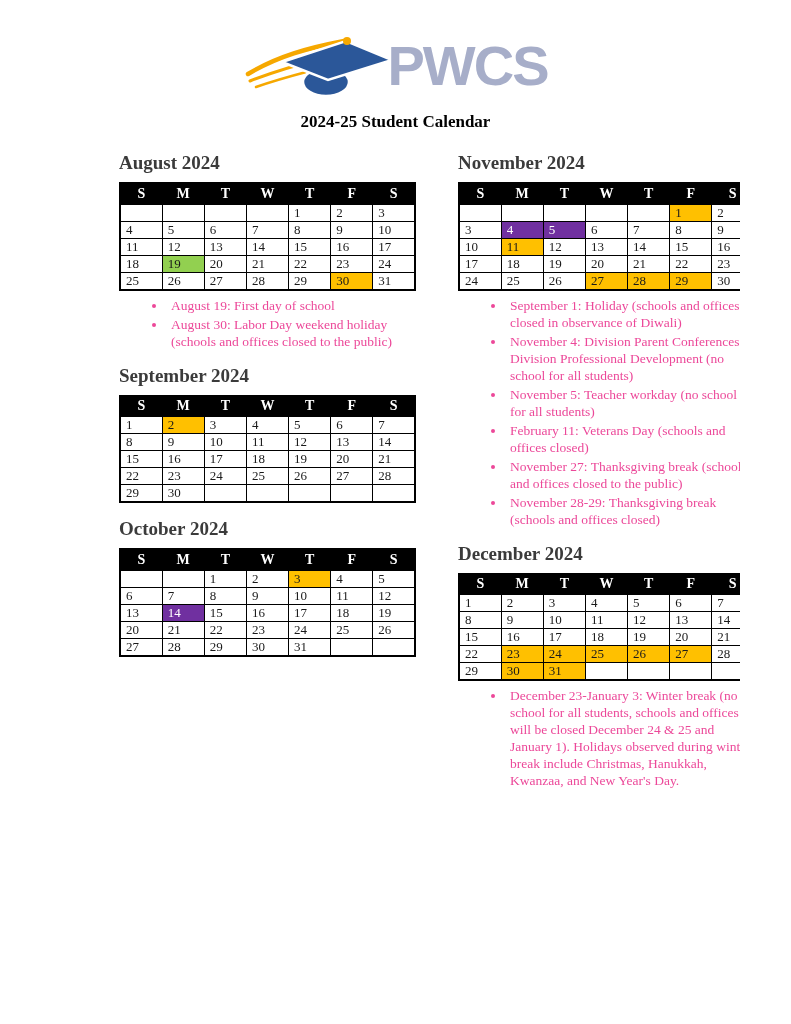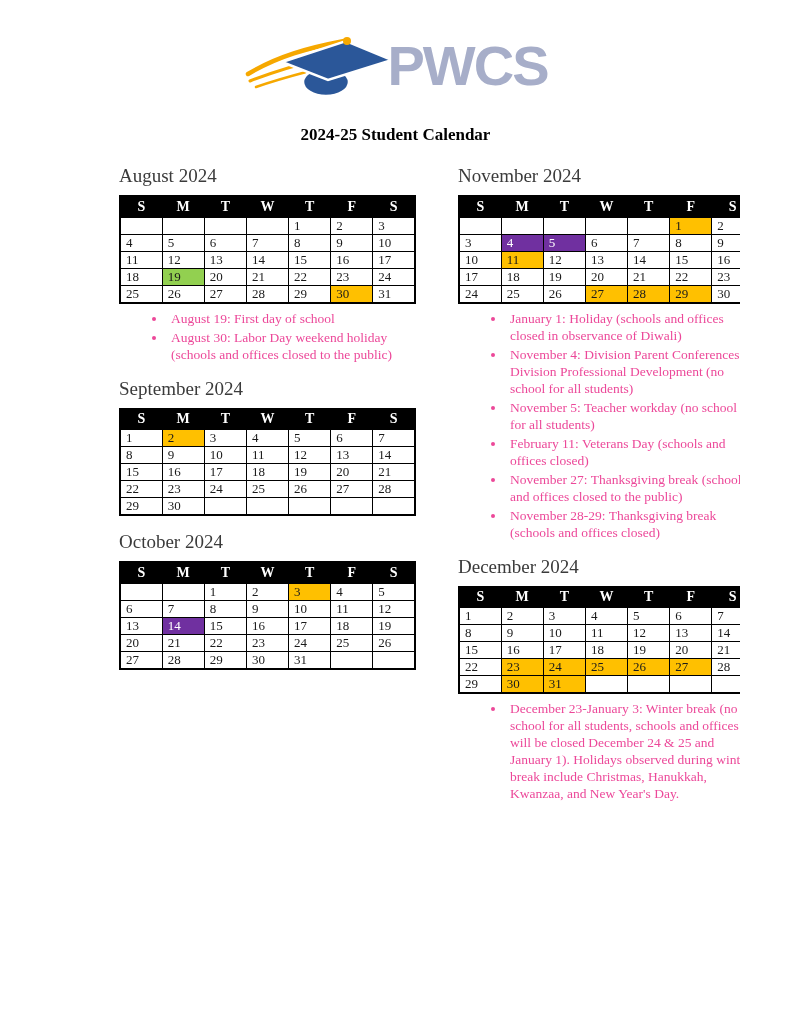--- a/index.html
+++ b/index.html
@@ -8,25 +8,25 @@
     width: 689px; height: 1024px; margin: 0 auto; background: #fff;
     font-family: "Liberation Serif", serif; color: #1a1a1a; overflow: hidden;
     position: relative;
   }
   .logo-row { display: flex; justify-content: center; align-items: center; padding-top: 32px; height: 100px; }
   .logo-cap { flex: none; }
   .logo-text {
     font-family: "Liberation Sans", sans-serif; font-weight: bold; font-size: 56px;
     letter-spacing: -2px; line-height: 1; margin-left: -14px;
   }
-  .doc-title { text-align: center; font-size: 17px; font-weight: bold; color: #000; margin: 25px 0 0; }
+  .doc-title { text-align: center; font-size: 17px; font-weight: bold; color: #000; margin: 12px 0 0; }
   .columns { display: flex; margin: 20px 0 0 68px; gap: 42px; }
   .col { width: 297px; flex: none; }
   .month + .month { margin-top: 15px; }
-  .month-title { font-size: 19px; font-weight: normal; color: #3b3b3b; margin: 0 0 8px; font-family: "Liberation Serif", serif; }
+  .month-title { font-size: 19px; font-weight: bold; color: #3b3b3b; margin: 0 0 8px; font-family: "Liberation Serif", serif; }
   table.cal { border-collapse: collapse; width: 100%; table-layout: fixed; border: 2px solid #000; }
   table.cal th {
     background: #000; color: #fff; font-size: 14px; font-weight: bold;
     height: 21px; border: 1px solid #000; text-align: center; padding: 0;
   }
   table.cal td {
     border: 1px solid #000; height: 17px; font-size: 13px; line-height: 15px;
     padding: 0 0 1px 5px; vertical-align: middle; color: #1a1a1a; background: #fff;
   }
   table.cal td.light-text { color: #ffffff; }
@@ -305,21 +305,21 @@
                 <td>25</td>
                 <td>26</td>
                 <td style="background: rgb(255, 192, 0);">27</td>
                 <td style="background: rgb(255, 192, 0);">28</td>
                 <td style="background: rgb(255, 192, 0);">29</td>
                 <td>30</td>
               </tr>
             </tbody>
           </table>
           <ul class="notes">
-            <li>January 1: Holiday (schools and offices closed in observance of Diwali)</li>
+            <li>September 1: Holiday (schools and offices closed in observance of Diwali)</li>
             <li>November 4: Division Parent Conferences / Division Professional Development (no school for all students)</li>
             <li>November 5: Teacher workday (no school for all students)</li>
             <li>February 11: Veterans Day (schools and offices closed)</li>
             <li>November 27: Thanksgiving break (schools and offices closed to the public)</li>
             <li>November 28-29: Thanksgiving break (schools and offices closed)</li>
           </ul>
         </section>
         <section class="month">
           <h2 class="month-title">December 2024</h2>
           <table class="cal">

